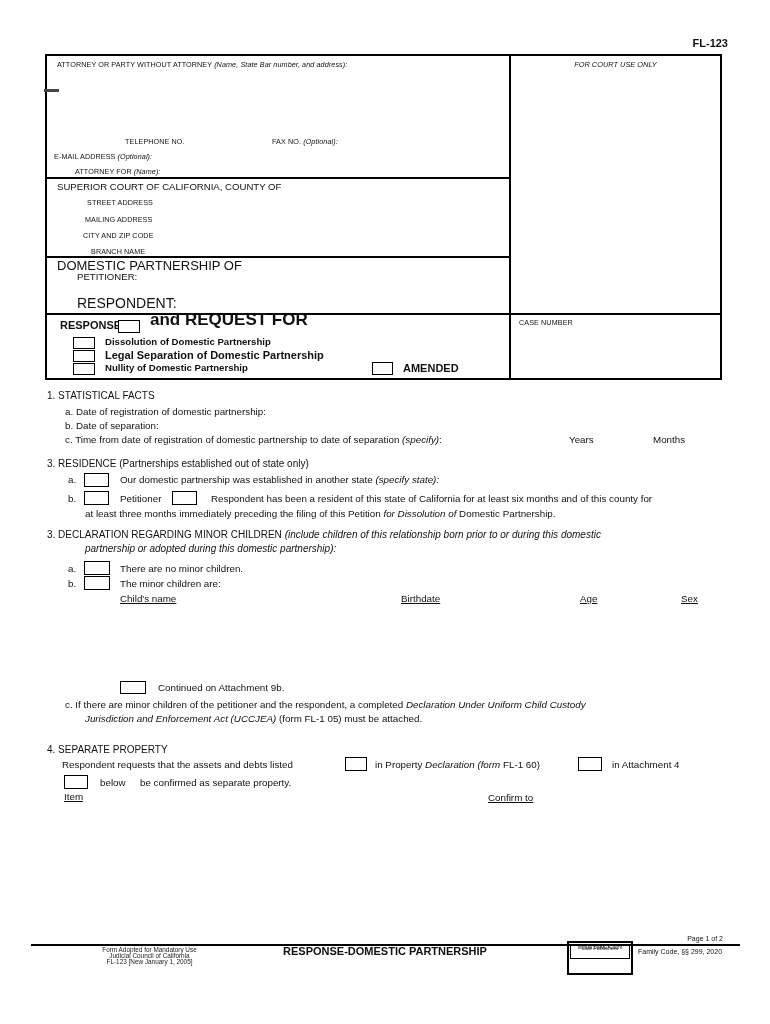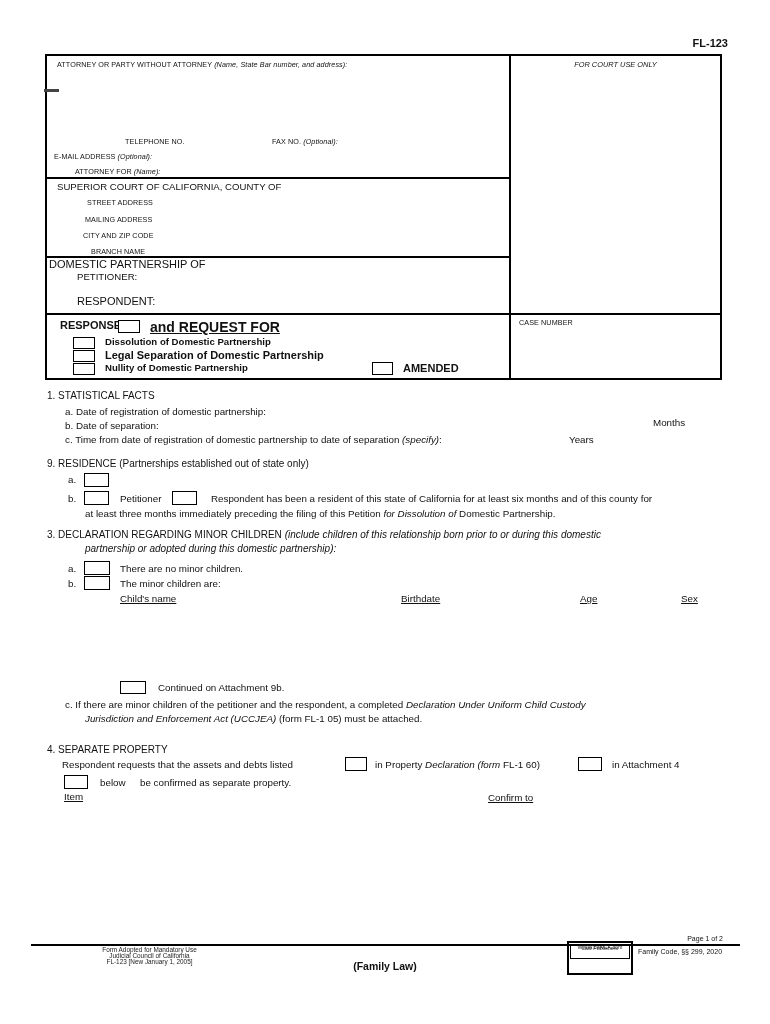--- a/index.html
+++ b/index.html
@@ -54,30 +54,30 @@
     </div>
     <div class="hline" style="left:0;top:121px;width:462px;height:2px;"></div>
 
     <div class="abs" style="left:10px;top:125px;font-size:9.6px;">SUPERIOR COURT OF CALIFORNIA, COUNTY OF</div>
     <div class="abs lbl" style="left:40px;top:142px;">STREET ADDRESS</div>
     <div class="abs lbl" style="left:38px;top:159px;">MAILING ADDRESS</div>
     <div class="abs lbl" style="left:36px;top:175px;">CITY AND ZIP CODE</div>
     <div class="abs lbl" style="left:44px;top:191px;">BRANCH NAME</div>
     <div class="hline" style="left:0;top:200px;width:462px;height:2px;"></div>
 
-    <div class="abs" style="left:2px;top:202px;font-size:11px;">DOMESTIC PARTNERSHIP OF</div>
+    <div class="abs" style="left:10px;top:202px;font-size:13px;">DOMESTIC PARTNERSHIP OF</div>
     <div class="abs" style="left:30px;top:215px;font-size:9.6px;">PETITIONER:</div>
     <div class="abs" style="left:95px;top:213px;width:350px;height:14px;"></div>
-    <div class="abs" style="left:30px;top:239px;font-size:11px;">RESPONDENT:</div>
+    <div class="abs" style="left:30px;top:239px;font-size:14px;">RESPONDENT:</div>
     <div class="abs" style="left:105px;top:237px;width:340px;height:14px;"></div>
     <div class="hline" style="left:0;top:257px;width:673px;height:2px;"></div>
 
     <div class="abs b" style="left:13px;top:263px;font-size:11px;">RESPONSE</div>
     <span class="cb" style="left:71px;top:264px;width:22px;height:13px;"></span>
-    <div class="abs b" style="left:103px;top:263px;font-size:14px;text-decoration:underline;">and REQUEST FOR</div>
+    <div class="abs b" style="left:103px;top:254px;font-size:17px;">and REQUEST FOR</div>
 
     <span class="cb" style="left:26px;top:281px;width:22px;height:12px;"></span>
     <div class="abs b" style="left:58px;top:280px;font-size:9.6px;">Dissolution of Domestic Partnership</div>
 
     <span class="cb" style="left:26px;top:294px;width:22px;height:12px;"></span>
     <div class="abs b" style="left:58px;top:293px;font-size:11px;">Legal Separation of Domestic Partnership</div>
 
     <span class="cb" style="left:26px;top:307px;width:22px;height:12px;"></span>
     <div class="abs b" style="left:58px;top:306px;font-size:9.6px;">Nullity of Domestic Partnership</div>
 
@@ -90,25 +90,28 @@
     <div class="abs" style="left:472px;top:274px;width:195px;height:44px;"></div>
   </div>
 
   <div class="abs" style="left:47px;top:390px;font-size:10px;">1. STATISTICAL FACTS</div>
   <div class="abs body-txt" style="left:65px;top:406px;">a. Date of registration of domestic partnership:</div>
   <div class="abs body-txt" style="left:65px;top:420px;">b. Date of separation:</div>
   <div class="abs body-txt" style="left:65px;top:434px;">
     <span>c. Time from date of registration of domestic partnership to date of separation </span><span class="it">(specify)</span><span>:</span>
   </div>
   <div class="abs body-txt" style="left:569px;top:434px;">Years</div>
-  <div class="abs body-txt" style="left:653px;top:417px;">Months</div>
+  <div class="abs body-txt" style="left:653px;top:434px;">Months</div>
 
-  <div class="abs" style="left:47px;top:458px;font-size:10px;">9. RESIDENCE (Partnerships established out of state only)</div>
+  <div class="abs" style="left:47px;top:458px;font-size:10px;">3. RESIDENCE (Partnerships established out of state only)</div>
   <div class="abs body-txt" style="left:68px;top:474px;">a.</div>
   <span class="cb" style="left:84px;top:473px;width:25px;height:14px;"></span>
+  <div class="abs body-txt" style="left:120px;top:474px;">
+    <span>Our domestic partnership was established in another state </span><span class="it">(specify state):</span>
+  </div>
   <div class="abs body-txt" style="left:68px;top:493px;">b.</div>
   <span class="cb" style="left:84px;top:491px;width:25px;height:14px;"></span>
   <div class="abs body-txt" style="left:120px;top:493px;">Petitioner</div>
   <span class="cb" style="left:172px;top:491px;width:25px;height:14px;"></span>
   <div class="abs body-txt" style="left:211px;top:493px;">Respondent has been a resident of this state of California for at least six months and of this county for</div>
   <div class="abs body-txt" style="left:85px;top:508px;">
     <span>at least three months immediately preceding the filing of this Petition </span><span class="it">for Dissolution of</span><span> Domestic Partnership.</span>
   </div>
 
   <div class="abs" style="left:47px;top:529px;font-size:10px;">
@@ -155,21 +158,21 @@
 
   <div class="abs" style="right:47px;top:935px;font-size:7px;">Page 1 of 2</div>
   <div class="hline" style="left:31px;top:944px;width:709px;height:1.5px;"></div>
 
   <div class="footer-left">
     <div>Form Adopted for Mandatory Use</div>
     <div>Judicial Council of California</div>
     <div>FL-123 [New January 1, 2005]</div>
   </div>
 
-  <div class="abs b" style="left:240px;top:960px;width:290px;text-align:center;font-size:10.5px;">(Family Law)</div>
+  <div class="abs b" style="left:240px;top:945px;width:290px;text-align:center;font-size:11px;white-space:normal;">RESPONSE-DOMESTIC PARTNERSHIP</div>
 
   <div class="stamp">
     <div class="stamp-inner">
       <span class="stamp-line">WWW.LawCA.com</span>
       <span class="stamp-line" style="margin-top:-4px;">Law Publishers</span>
     </div>
   </div>
   <div class="abs" style="left:638px;top:948px;font-size:7px;">Family Code, §§ 299, 2020</div>
 
 </div>

